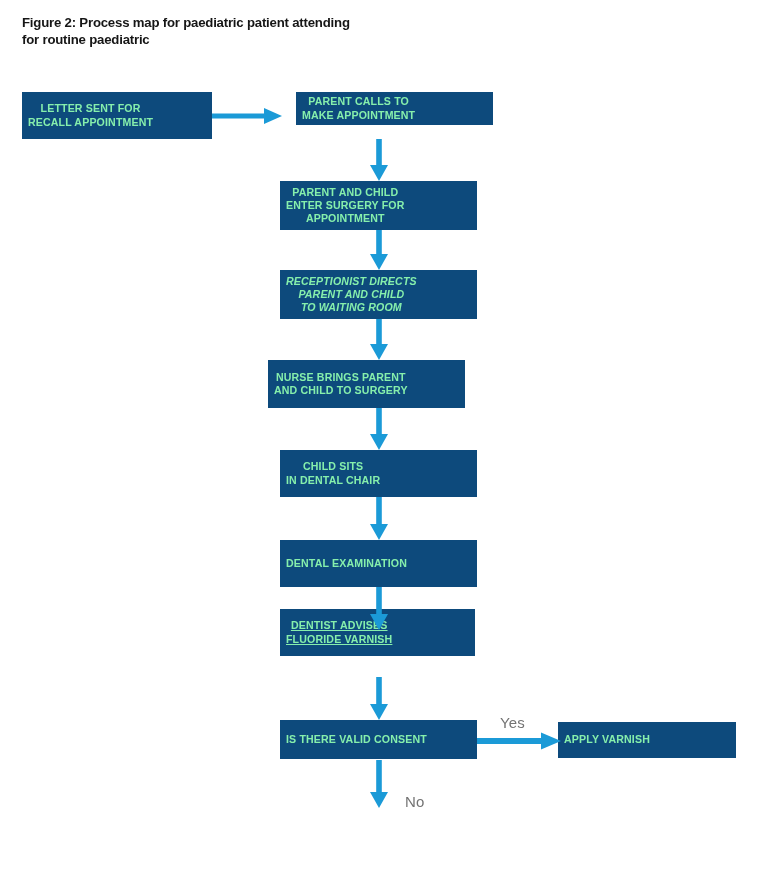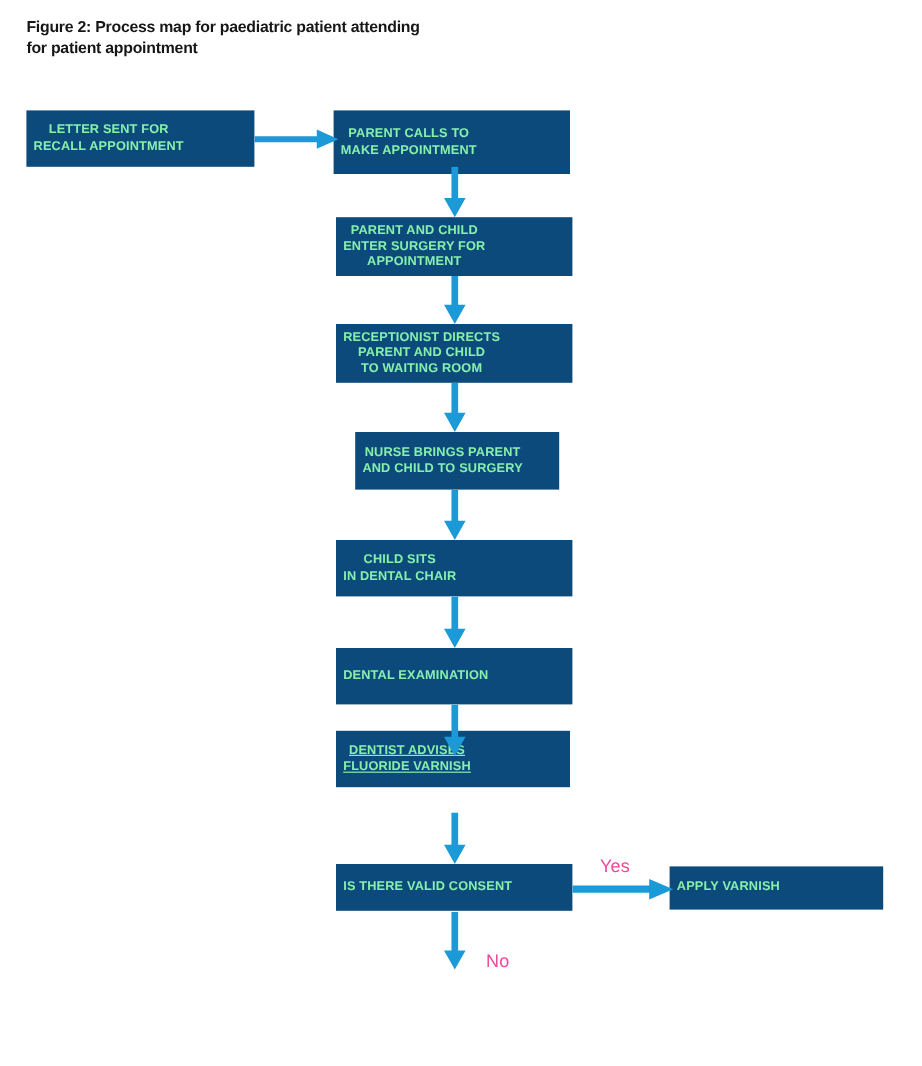--- a/index.html
+++ b/index.html
@@ -66,55 +66,55 @@
   .arrow-v svg, .arrow-h svg {
     display: block;
   }
 
   
   .branch-label {
     position: absolute;
     font-size: 15px;
     font-weight: normal;
     line-height: 18px;
-    color: #ec4899;
+    color: #737373;
     letter-spacing: 0.2px;
   }
 </style>
 </head>
 <body>
 
 <div id="page">
 
   <div class="fig-title">Figure 2: Process map for paediatric patient attending
-for patient appointment</div>
+for routine paediatric</div>
 
   <div class="node" style="left:22px; top:92px; width:190px; height:47px;">
     <span class="node-label">LETTER SENT FOR
 RECALL APPOINTMENT</span>
   </div>
 
-  <div class="node" style="left:278px; top:92px; width:197px; height:53px;">
+  <div class="node" style="left:296px; top:92px; width:197px; height:33px;">
     <span class="node-label">PARENT CALLS TO
 MAKE APPOINTMENT</span>
   </div>
 
   <div class="node" style="left:280px; top:181px; width:197px; height:49px;">
     <span class="node-label">PARENT AND CHILD
 ENTER SURGERY FOR
 APPOINTMENT</span>
   </div>
 
-  <div class="node" style="left:280px; top:270px; width:197px; height:49px;">
+  <div class="node" style="left:280px; top:270px; width:197px; height:49px;font-style:italic;">
     <span class="node-label">RECEPTIONIST DIRECTS
 PARENT AND CHILD
 TO WAITING ROOM</span>
   </div>
 
-  <div class="node" style="left:296px; top:360px; width:170px; height:48px;">
+  <div class="node" style="left:268px; top:360px; width:197px; height:48px;">
     <span class="node-label">NURSE BRINGS PARENT
 AND CHILD TO SURGERY</span>
   </div>
 
   <div class="node" style="left:280px; top:450px; width:197px; height:47px;">
     <span class="node-label">CHILD SITS
 IN DENTAL CHAIR</span>
   </div>
 
   <div class="node" style="left:280px; top:540px; width:197px; height:47px;">

